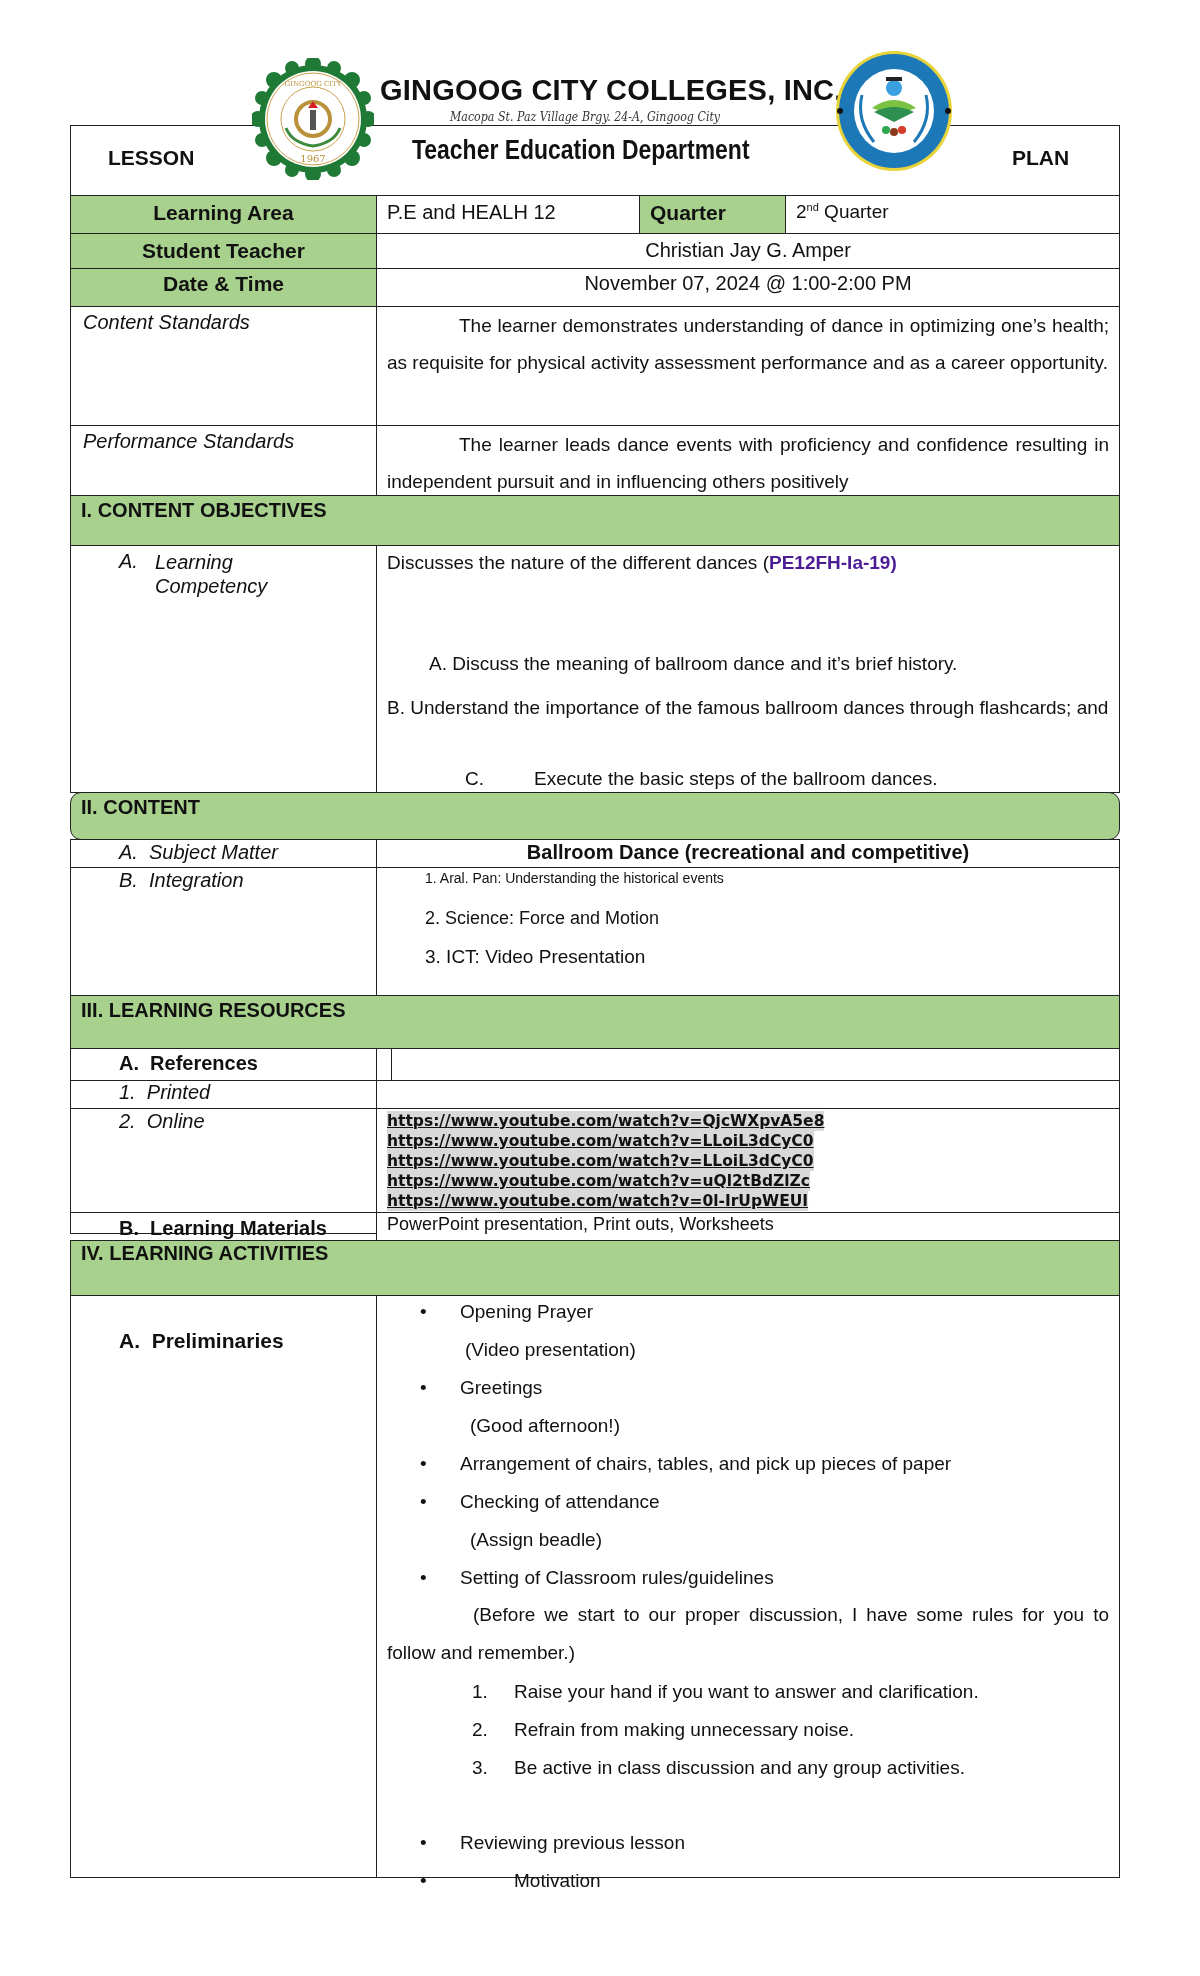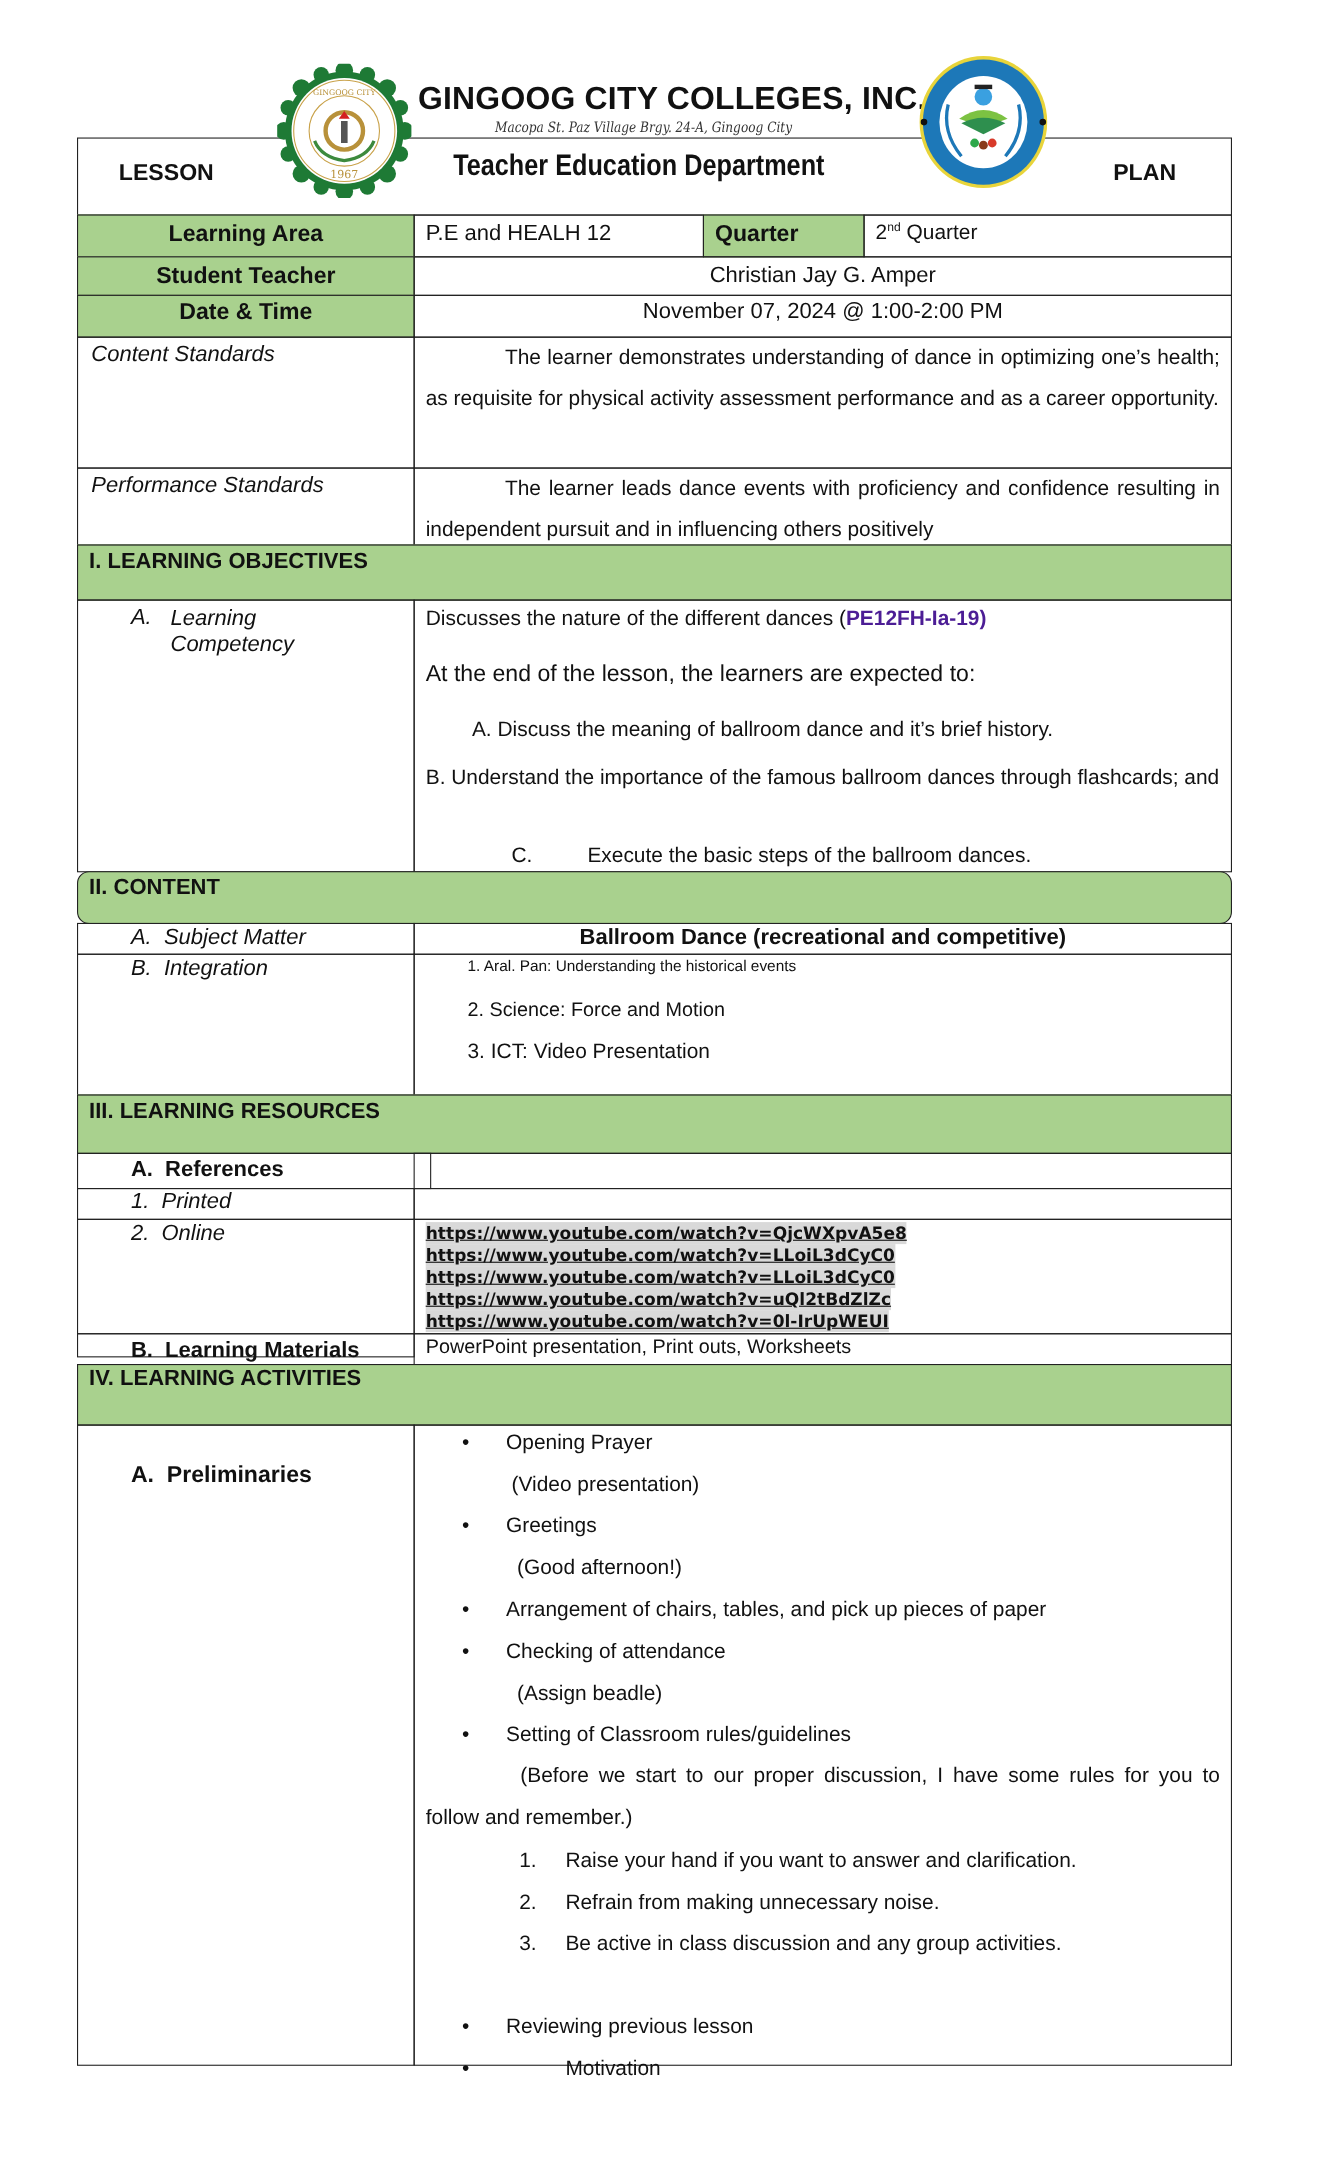--- a/index.html
+++ b/index.html
@@ -123,32 +123,31 @@
 </div>
 
 <div class="cell" style="left:70px; top:425px; width:307px; height:71px;">
   <div class="it" style="padding:4px 12px;">Performance Standards</div>
 </div>
 <div class="cell" style="left:376px; top:425px; width:744px; height:71px;">
   <div class="txt justify" style="padding:0 10px; text-indent:72px;">The learner leads dance events with proficiency and confidence resulting in independent pursuit and in influencing others positively</div>
 </div>
 
 <div class="cell green" style="left:70px; top:495px; width:1050px; height:51px;">
-  <div class="sec">I. LEARNING OBJECTIVES</div>
+  <div class="sec">I. CONTENT OBJECTIVES</div>
 </div>
 
 <div class="cell" style="left:70px; top:545px; width:307px; height:248px;">
   <div class="it" style="position:absolute; left:48px; top:4px;">A.</div>
   <div class="it" style="position:absolute; left:84px; top:4px; width:160px; line-height:24px;">Learning Competency</div>
 </div>
 <div class="cell" style="left:376px; top:545px; width:744px; height:248px;">
   <div style="position:absolute; left:10px; top:6px; font-size:19px;">
     <span>Discusses the nature of the different dances (</span><span class="red">PE12FH-Ia-19)</span>
   </div>
-  <div style="position:absolute; left:10px; top:55px; font-size:21px;">At the end of the lesson, the learners are expected to:</div>
   <div style="position:absolute; left:52px; top:107px; font-size:19px;">A.  Discuss the meaning of ballroom dance and it’s brief history.</div>
   <div class="justify" style="position:absolute; left:10px; right:10px; top:149px; font-size:19px; line-height:25px;">B. Understand the importance of the famous ballroom dances through flashcards; and</div>
   <div style="position:absolute; left:88px; top:222px; font-size:19px;">C.</div>
   <div style="position:absolute; left:157px; top:222px; font-size:19px;">Execute the basic steps of the ballroom dances.</div>
 </div>
 
 <div class="cell green" style="left:70px; top:792px; width:1050px; height:48px;border-radius:11px;">
   <div class="sec">II. CONTENT</div>
 </div>
 <div class="cell" style="left:70px; top:839px; width:307px; height:29px;">

